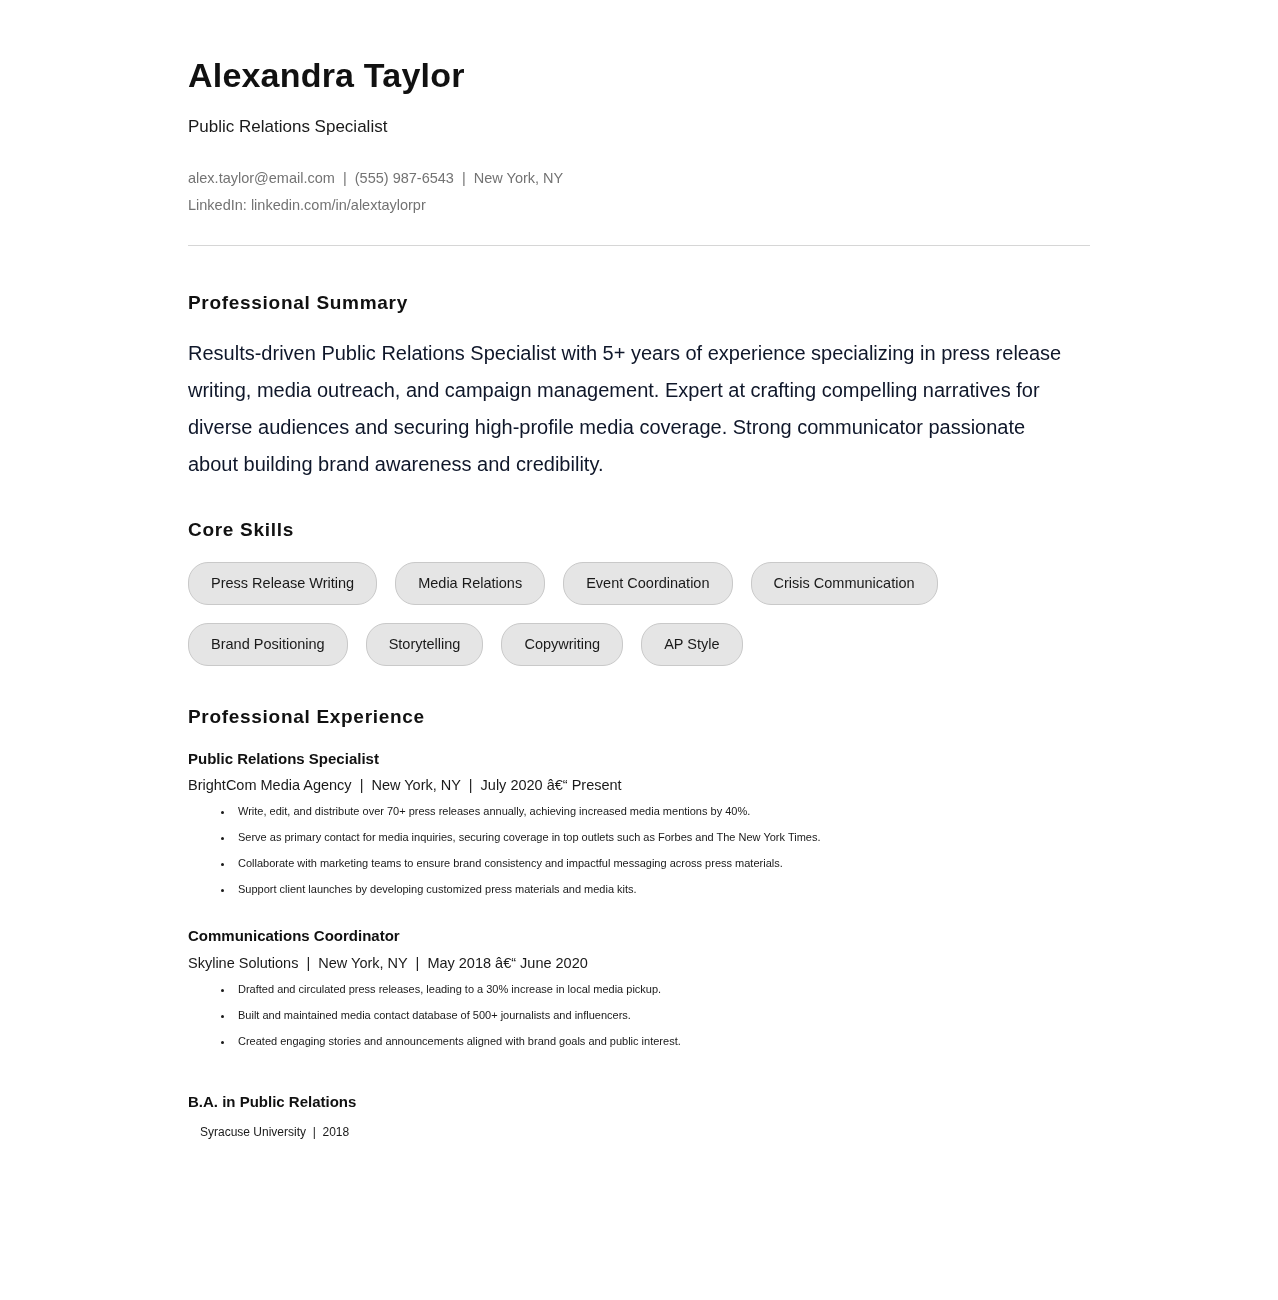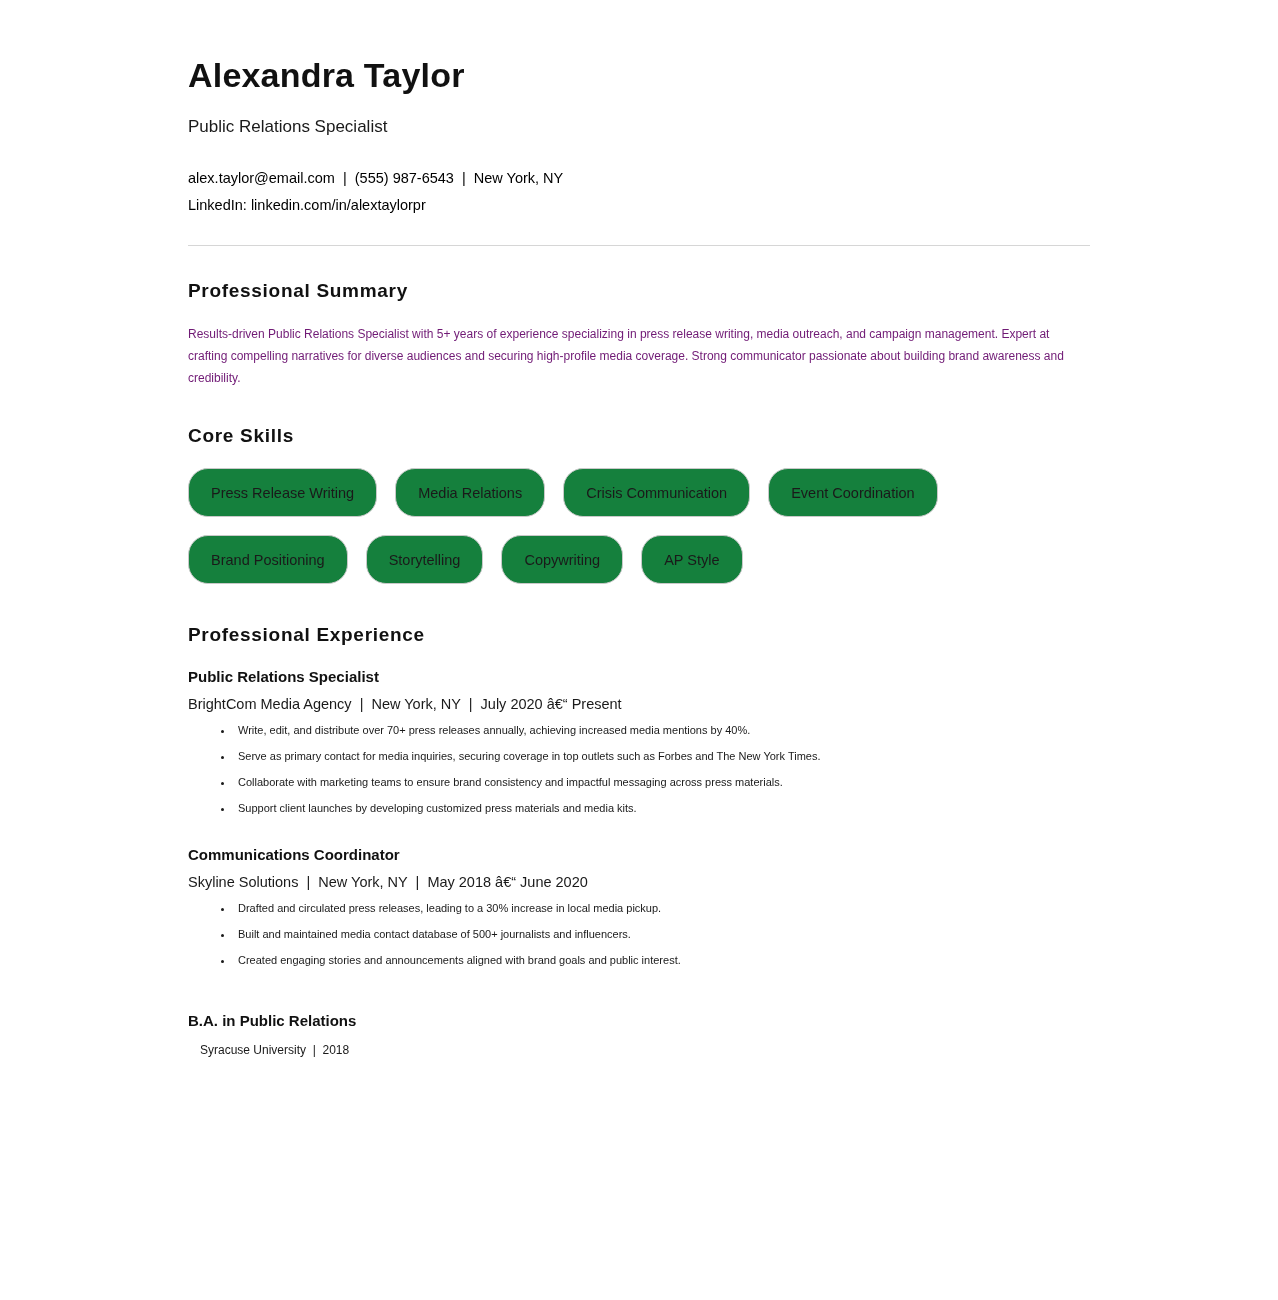--- a/index.html
+++ b/index.html
@@ -37,68 +37,68 @@
   .headline {
     font-size: 17px;
     font-weight: normal;
     line-height: 1.2;
     margin: 0 0 28px 0;
     color: #1a1a1a;
   }
   .contact-line {
     font-size: 14.5px;
     line-height: 1.85;
-    color: #000000;
+    color: #737373;
     white-space: pre;
   }
 
   .divider {
     border: 0;
     border-top: 1px solid #d6d6d6;
     margin: 26px 0 0 0;
     width: 902px;
   }
 
   
   .section {
-    margin-top: 34px;
+    margin-top: 46px;
   }
   .section-title {
     font-size: 19px;
     font-weight: bold;
     letter-spacing: 0.7px;
     color: #111111;
     margin: 0 0 20px 0;
     line-height: 1.2;
   }
   .summary-text {
-    font-size: 12px;
+    font-size: 20px;
     line-height: 1.85;
-    color: #701a75;
+    color: #0f172a;
     margin: 0;
     max-width: 890px;
   }
 
   
   .skills-wrap {
     display: flex;
     flex-wrap: wrap;
     gap: 18px;
     max-width: 790px;
   }
   .skill-pill {
     box-sizing: border-box;
     display: inline-flex;
     align-items: center;
     justify-content: center;
-    height: 49px;
+    height: 43px;
     padding: 0 22px;
     border: 1px solid #c9c9c9;
     border-radius: 20px;
-    background: #15803d;
+    background: #e5e5e5;
     font-size: 14.5px;
     line-height: 1;
     color: #1a1a1a;
     white-space: nowrap;
   }
 
   
   .job {
     margin-bottom: 28px;
   }
@@ -173,22 +173,22 @@
     <section class="section">
       <h2 class="section-title">Professional Summary</h2>
       <p class="summary-text">Results-driven Public Relations Specialist with 5+ years of experience specializing in press release writing, media outreach, and campaign management. Expert at crafting compelling narratives for diverse audiences and securing high-profile media coverage. Strong communicator passionate about building brand awareness and credibility.</p>
     </section>
 
     <section class="section section-skills">
       <h2 class="section-title">Core Skills</h2>
       <div class="skills-wrap">
         <span class="skill-pill">Press Release Writing</span>
         <span class="skill-pill">Media Relations</span>
+        <span class="skill-pill">Event Coordination</span>
         <span class="skill-pill">Crisis Communication</span>
-        <span class="skill-pill">Event Coordination</span>
         <span class="skill-pill">Brand Positioning</span>
         <span class="skill-pill">Storytelling</span>
         <span class="skill-pill">Copywriting</span>
         <span class="skill-pill">AP Style</span>
       </div>
     </section>
 
     <section class="section section-experience">
       <h2 class="section-title">Professional Experience</h2>
 

